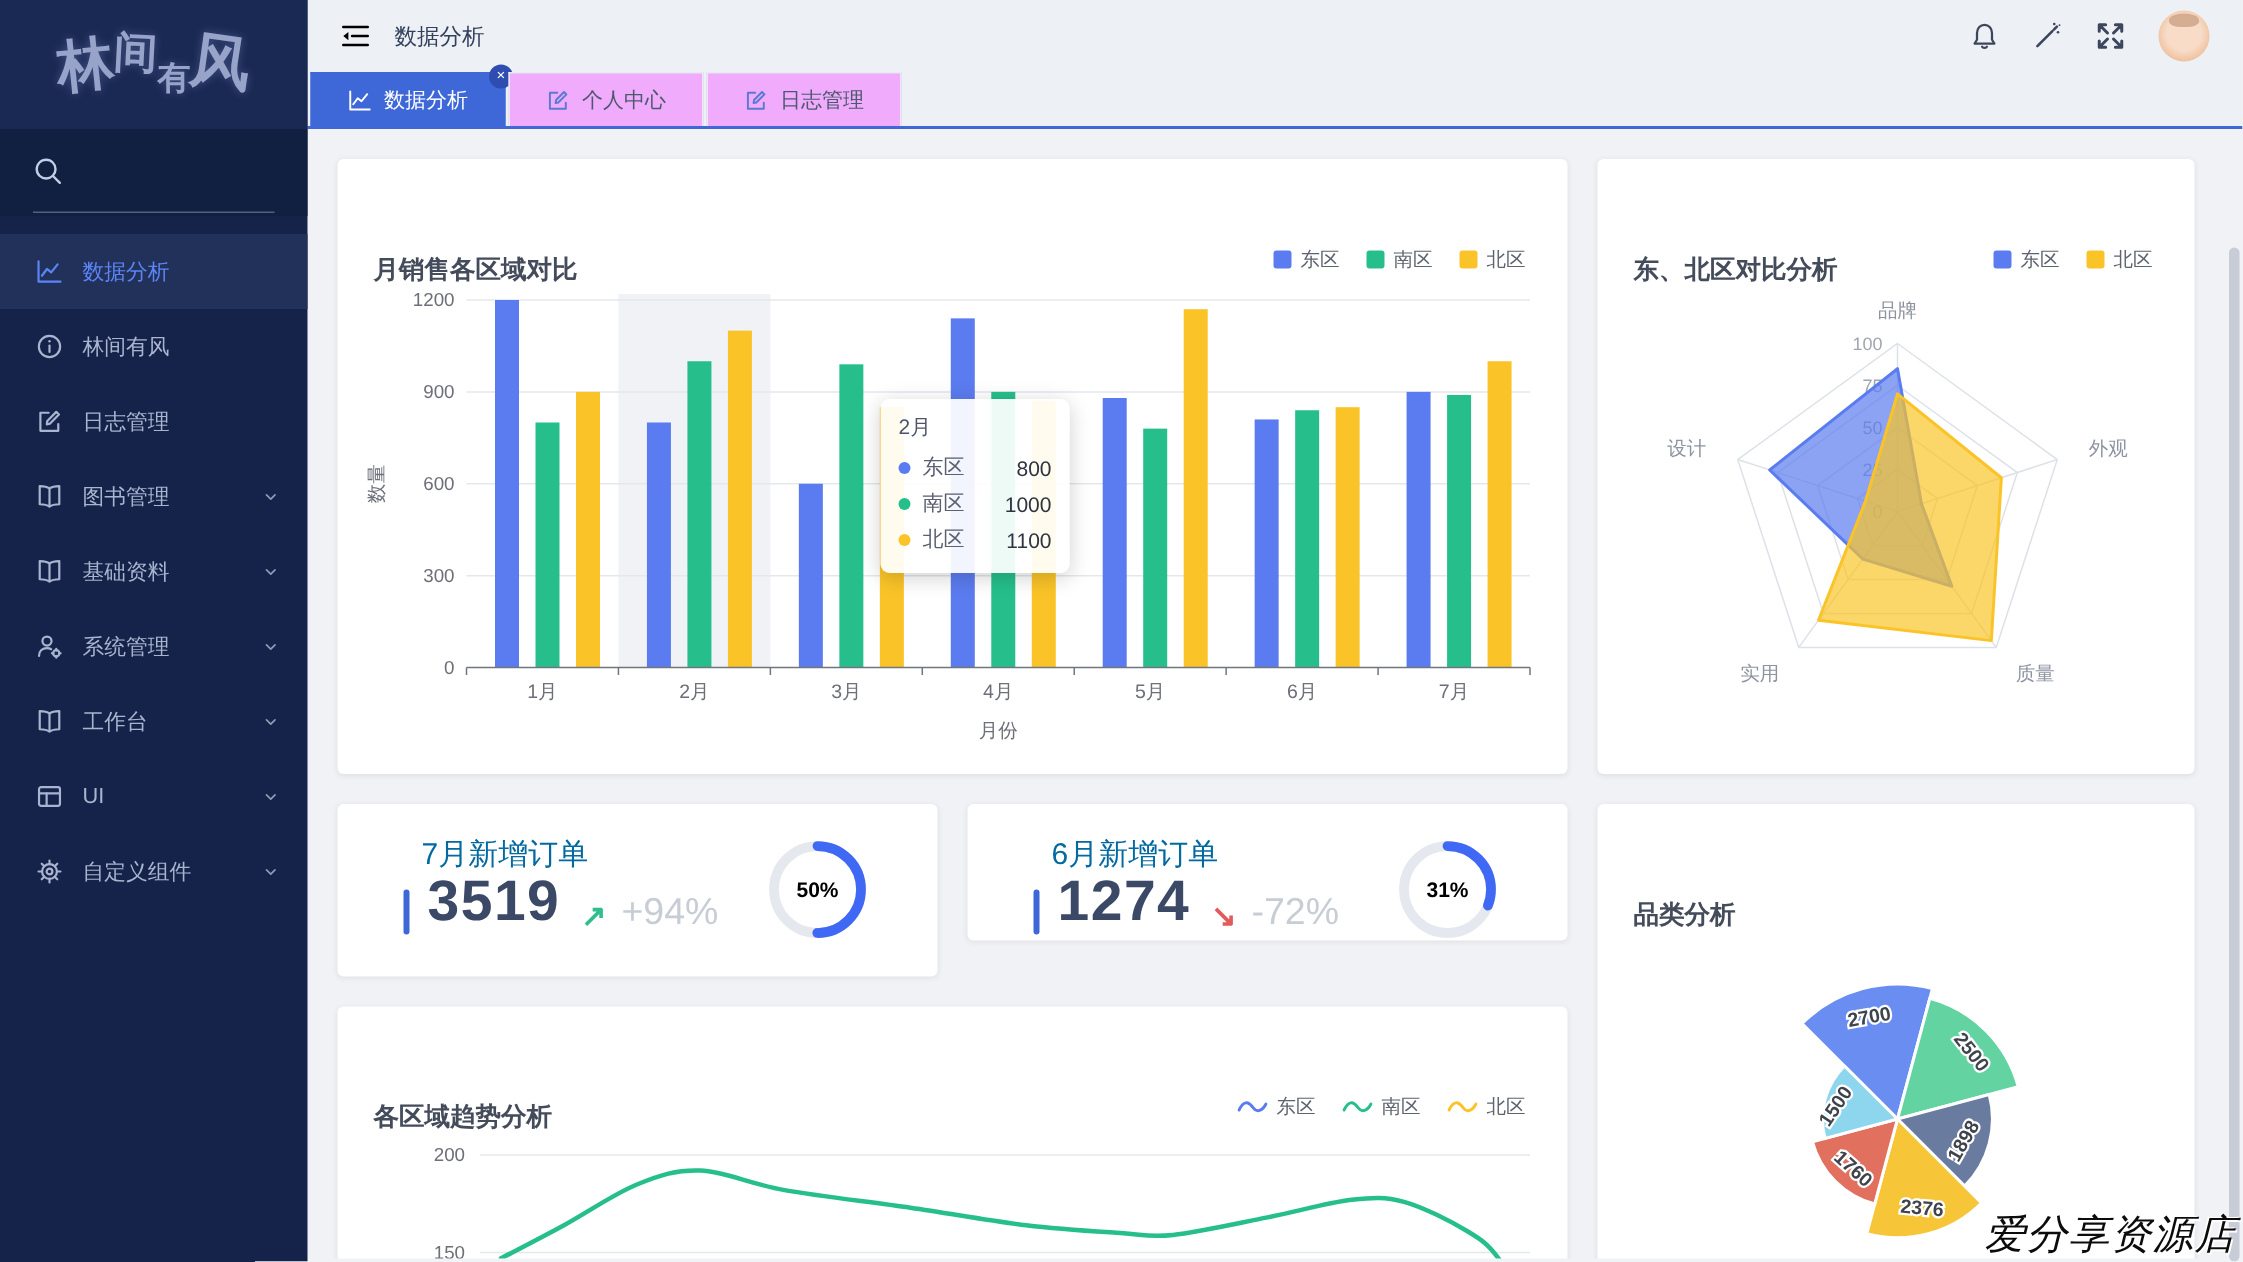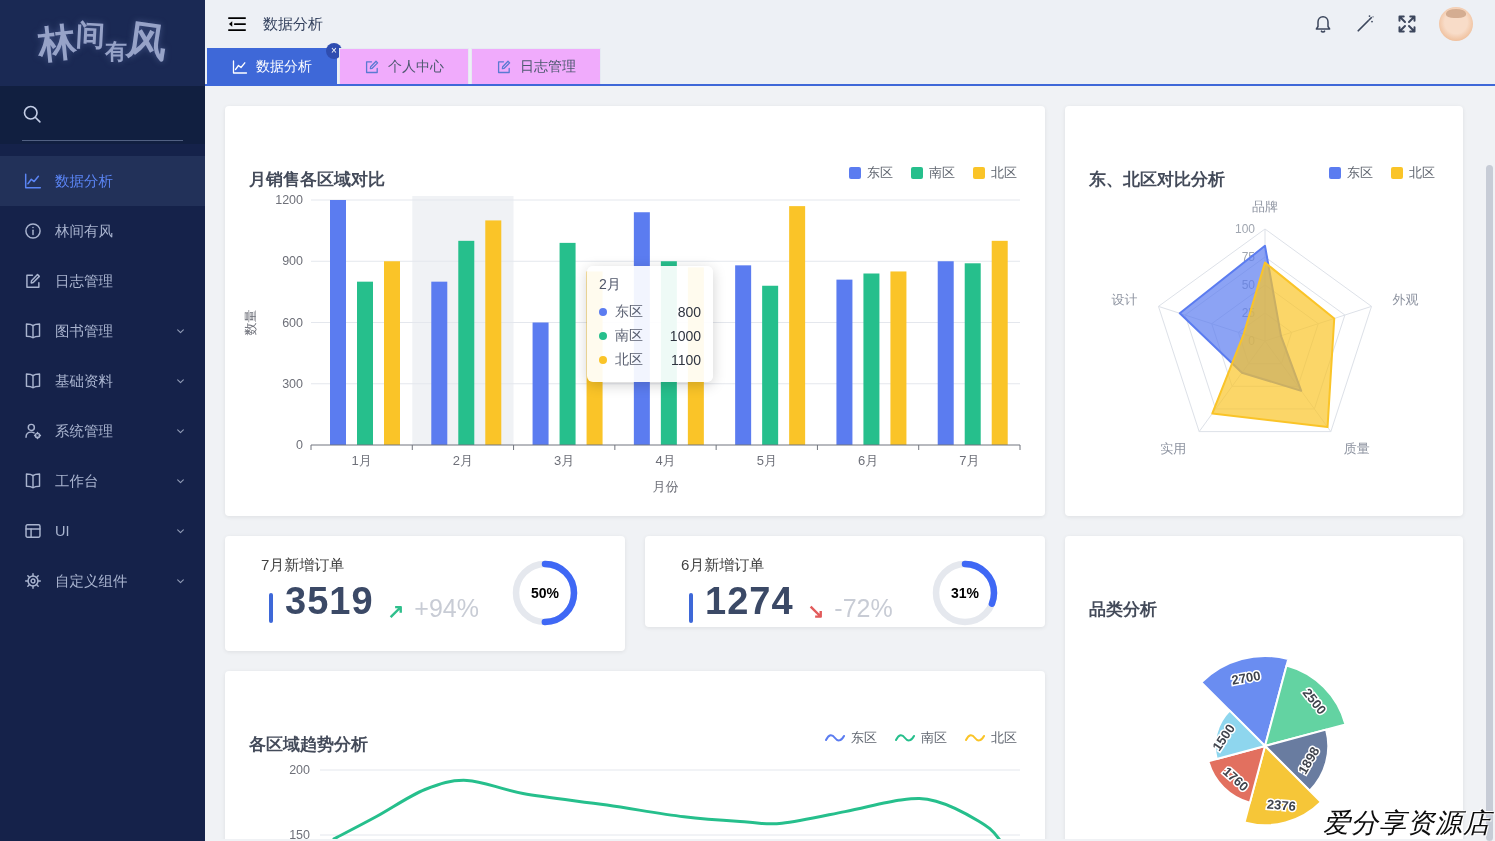--- a/index.html
+++ b/index.html
@@ -59,21 +59,21 @@
   .legend .li { display:flex; align-items:center; gap:6px; font-size:13px; color:#5e646e; cursor:pointer; }
   .legend .sw { width:12px; height:12px; border-radius:2px; }
 
   .tooltip { position:absolute; left:362px; top:160px; width:126px; background:rgba(255,255,255,.92);
              border-radius:6px; box-shadow:0 3px 14px rgba(0,0,0,.18); padding:10px 12px; z-index:6; font-size:14px; }
   .tooltip .tt-h { color:#4e5569; margin-bottom:6px; }
   .tooltip .tt-r { display:flex; align-items:center; height:24px; color:#5a6071; }
   .tooltip .dot { width:8px; height:8px; border-radius:50%; margin-right:8px; }
   .tooltip .tt-v { margin-left:auto; color:#2f3440; font-weight:500; }
 
-  .stat-title { position:absolute; left:36px; top:20px; font-size:15px; color:#404040; }
+  .stat-title { position:absolute; left:56px; top:20px; font-size:20px; color:#0369a1; }
   .stat-row { position:absolute; left:44px; top:44px; display:flex; align-items:flex-end; }
   .stat-bar { width:4px; height:30px; border-radius:2px; background:#3e68d8; margin-right:12px; }
   .stat-value { font-size:38px; font-weight:bold; color:#3b4966; letter-spacing:1px; }
   .stat-arrow { font-size:20px; font-weight:bold; margin:0 10px 0 14px; }
   .stat-arrow.up { color:#2fbf8c; } .stat-arrow.down { color:#e25b5b; }
   .stat-delta { font-size:25px; color:#c8ccd5; }
   .gauge { position:absolute; right:46px; top:23px; width:68px; height:68px; }
   .gauge-label { position:absolute; right:46px; top:23px; width:68px; height:68px; display:flex;
                  align-items:center; justify-content:center; font-size:14px; font-weight:700; color:#000000; }
 

